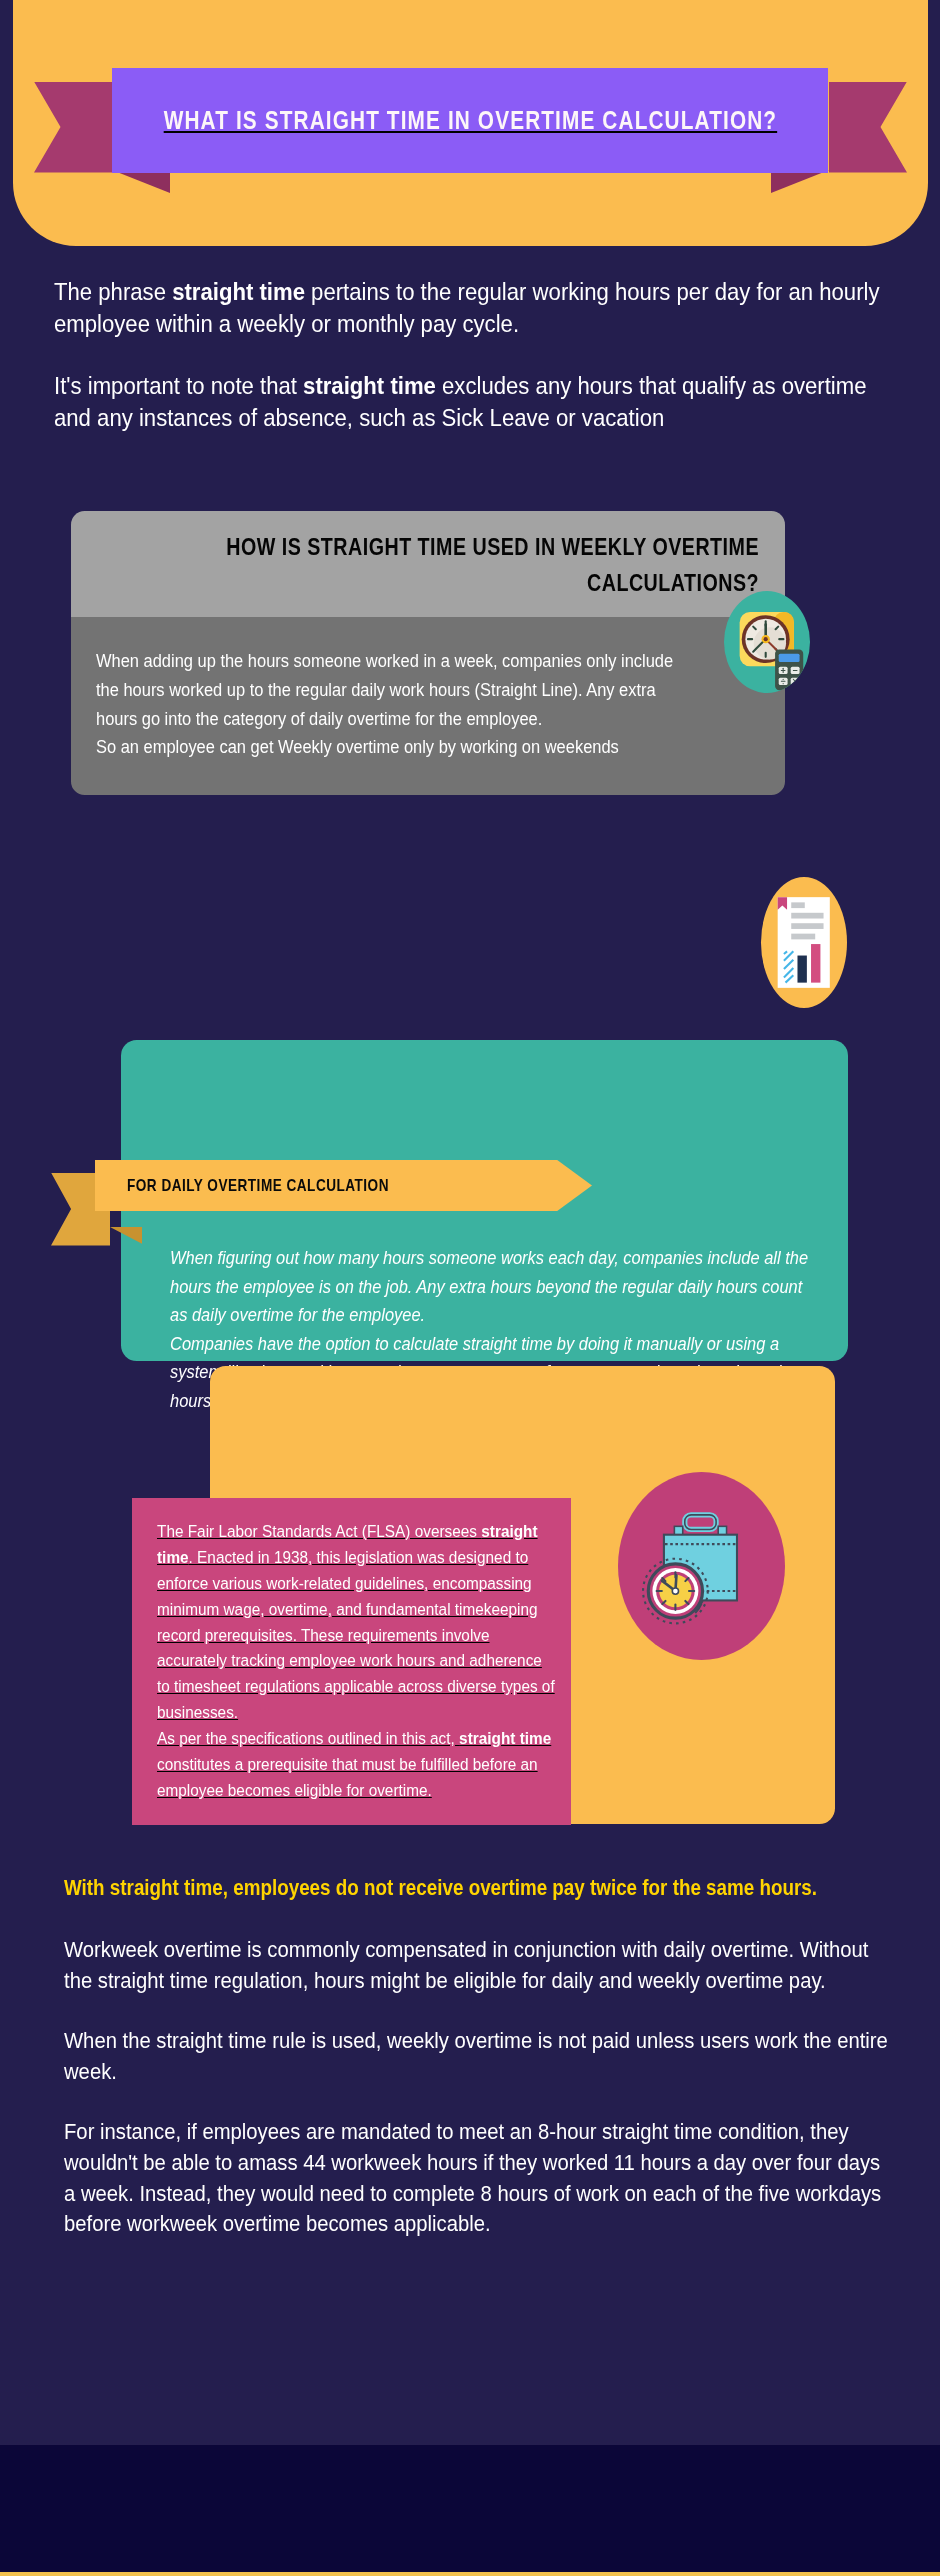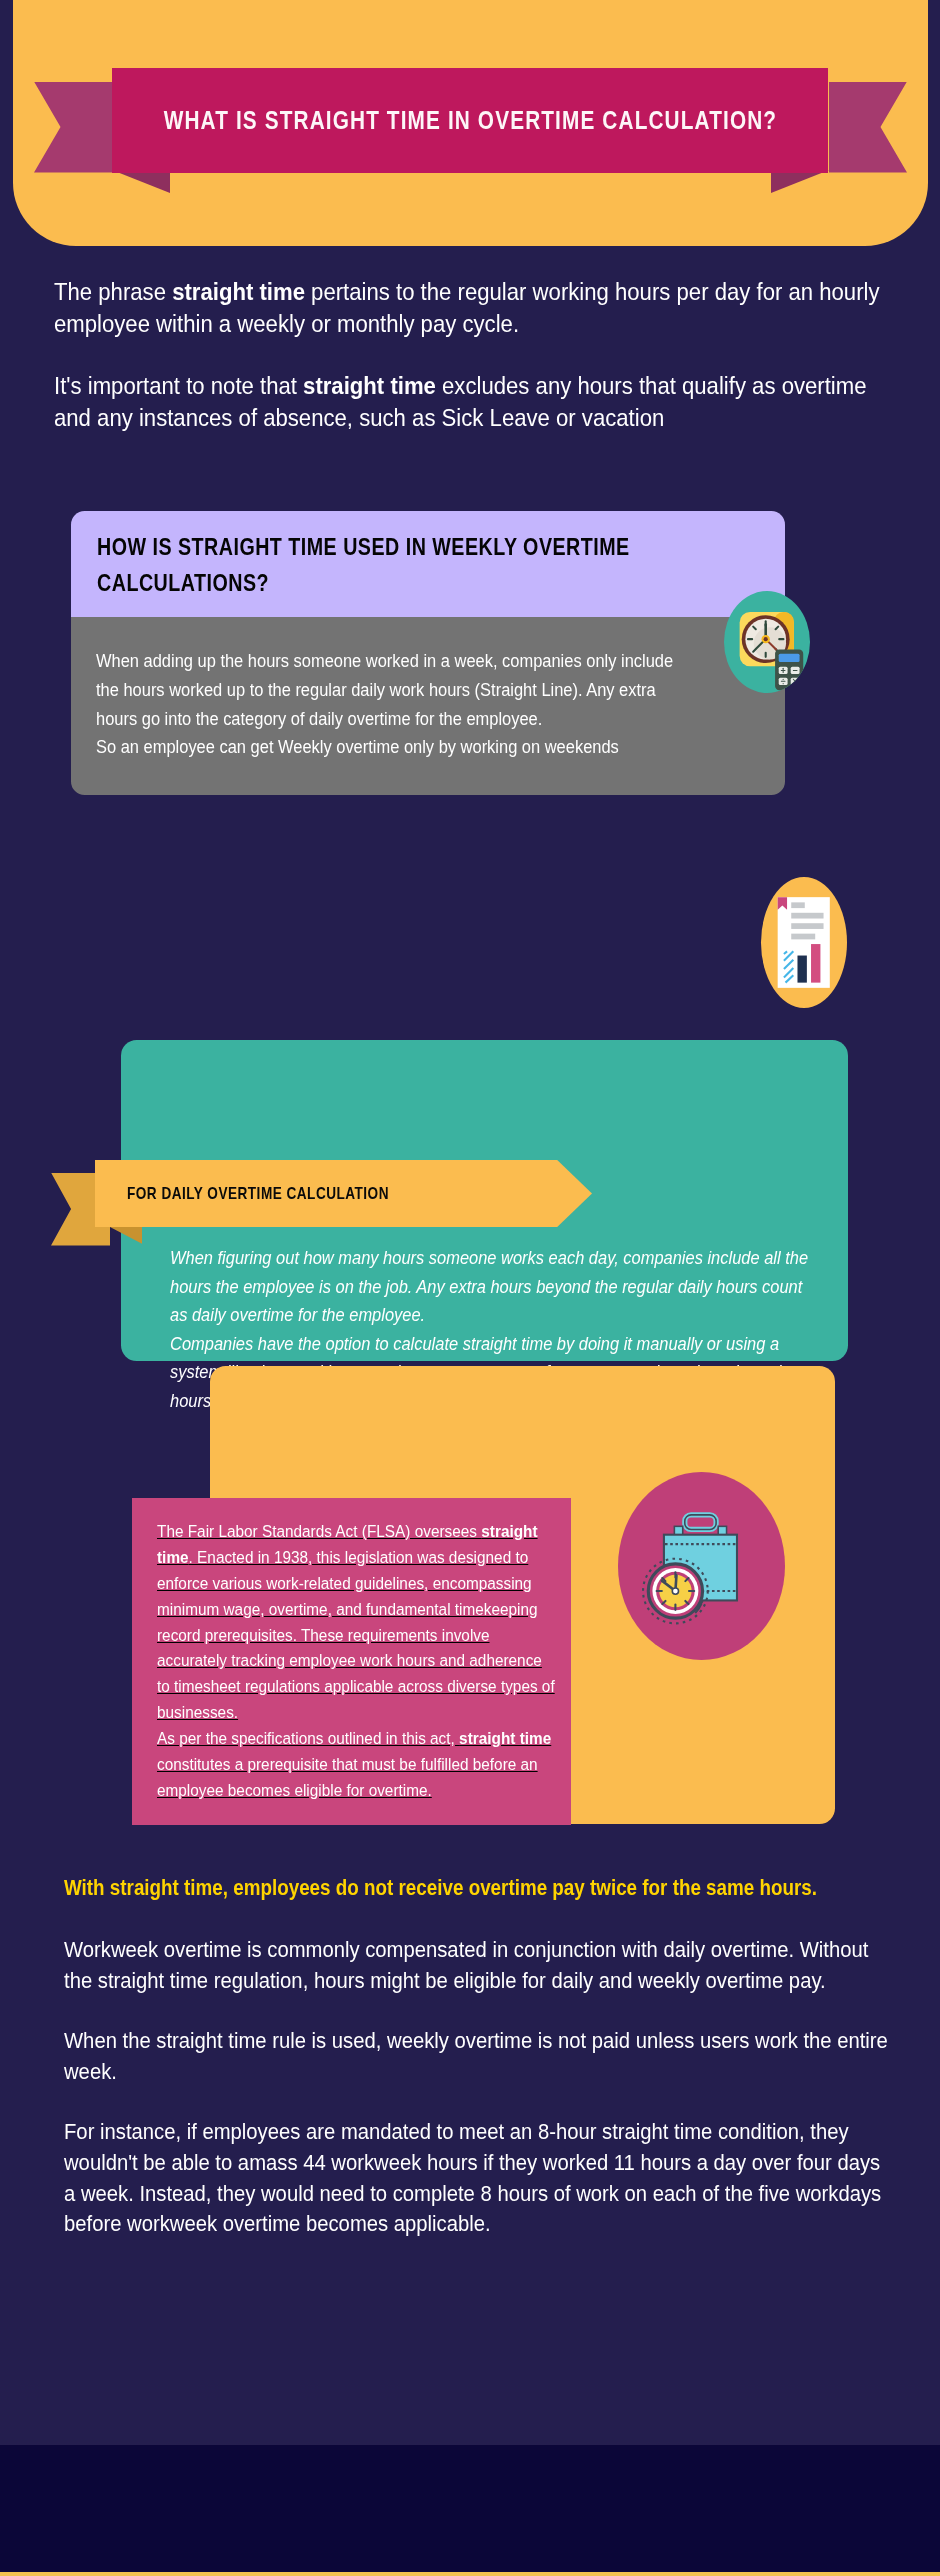--- a/index.html
+++ b/index.html
@@ -20,41 +20,42 @@
   .ribbon-tail{position:absolute;top:13.6px;width:78px;height:91px;background:#a53a6e;}
   .ribbon-tail.left{left:34px;
     clip-path:polygon(0 0,100% 0,100% 100%,0 100%,34% 50%);}
   .ribbon-tail.right{right:34px;
     clip-path:polygon(0 0,100% 0,66% 50%,100% 100%,0 100%);}
   .ribbon-shadow{position:absolute;top:102px;width:58px;height:23px;background:#8e2f5e;}
   .ribbon-shadow.l{left:112px;clip-path:polygon(0 0,100% 0,100% 100%);}
   .ribbon-shadow.r{right:112px;clip-path:polygon(0 0,100% 0,0 100%);}
   .ribbon-main{
     position:absolute;left:112px;top:0;width:716px;height:105px;
-    background:#be185d;display:flex;align-items:center;justify-content:center;
+    background:#8b5cf6;display:flex;align-items:center;justify-content:center;text-decoration:underline;
   }
   .ribbon-title{
     color:#fdf6f8;font-weight:bold;font-size:26px;letter-spacing:1.4px;
     transform:scaleX(.80);transform-origin:center;white-space:nowrap;
     text-align:center;
   }
 
   
   .intro{position:absolute;left:54px;top:276px;width:847px;}
   .intro p{
     margin:0 0 30px 0;color:#ffffff;font-size:24.6px;line-height:1.30;
     transform:scaleX(.90);transform-origin:left top;width:111%;
   }
   .intro p b{font-weight:bold;}
 
   
   .card1{position:absolute;left:71px;top:511px;width:714px;}
   .card1-head{
-    background:#c4b5fd;border-radius:13.6px 13.6px 0 0;
+    background:#a3a3a3;border-radius:13.6px 13.6px 0 0;
     padding:18px 26px 15.7px 26px;
+    text-align:right;
   }
   .card1-head h2{
     margin:0;color:#050505;font-weight:bold;font-size:24.6px;line-height:1.48;
     letter-spacing:0.6px;transform:scaleX(.80);transform-origin:left center;width:125%;
   }
   .card1-body{
     background:#737373;border-radius:0 0 13.6px 13.6px;
     padding:30px 89px 33px 25px;
   }
   .card1-body p{
@@ -74,21 +75,21 @@
   .card2-banner{position:absolute;left:51px;top:1160px;width:549px;height:67px;}
   .banner-tail-y{
     position:absolute;left:0;top:12.5px;width:59px;height:73px;background:#e0a63d;
     clip-path:polygon(0 0,100% 0,100% 100%,0 100%,34% 50%);
   }
   .banner-tail-y-shadow{
     position:absolute;left:59px;top:67px;width:32px;height:16.7px;background:#c8922f;
     clip-path:polygon(0 0,100% 0,100% 100%);
   }
   .banner-body-y{
-    position:absolute;left:44px;top:0;width:497px;height:67px;background:#fbbc4f;
+    position:absolute;left:44px;top:0;width:497px;height:51px;background:#fbbc4f;
     clip-path:polygon(0 0,93% 0,100% 50%,93% 100%,0 100%);
     display:flex;align-items:center;
   }
   .banner-body-y h3{
     margin:0 0 0 32px;color:#0a0a0a;font-weight:bold;font-size:17px;letter-spacing:0.6px;
     transform:scaleX(.80);transform-origin:left center;white-space:nowrap;
   }
   .card2-body{
     position:absolute;left:170px;top:1030px;width:643px;
     padding-top:0;

